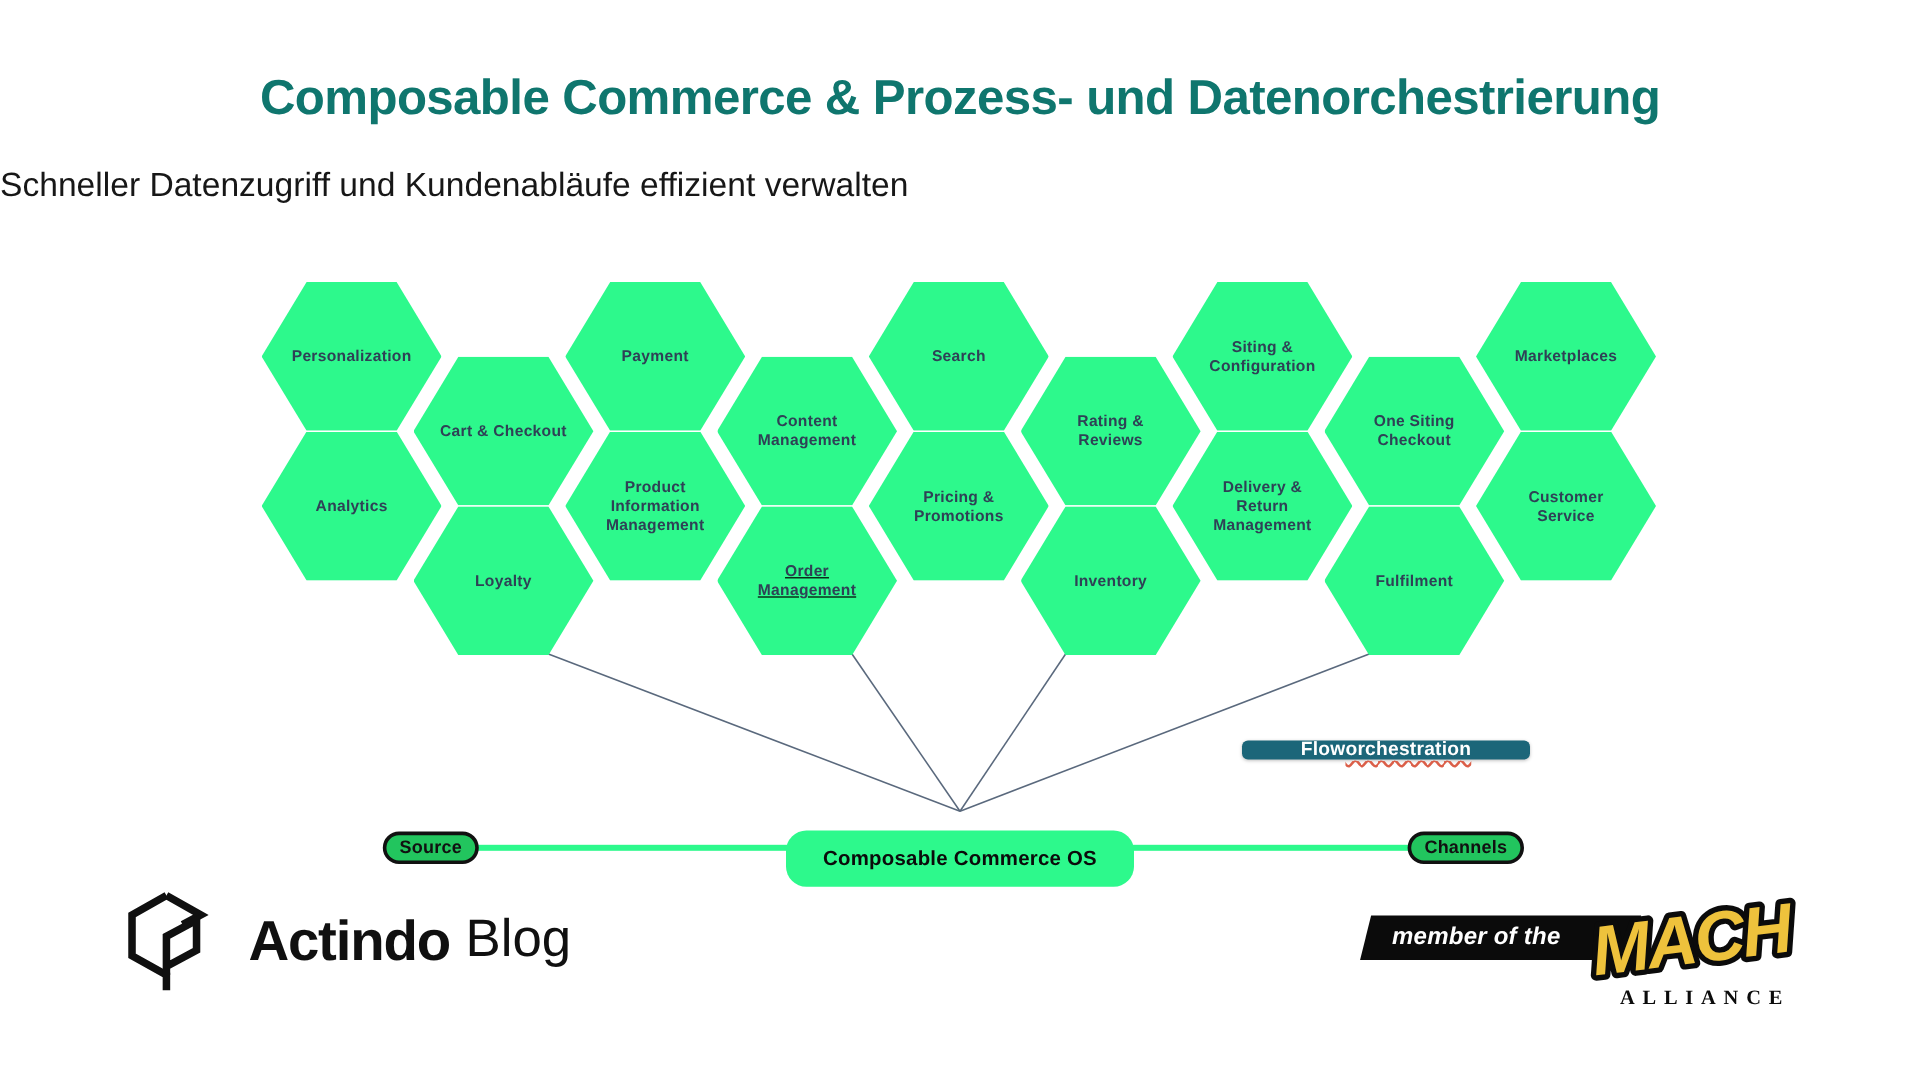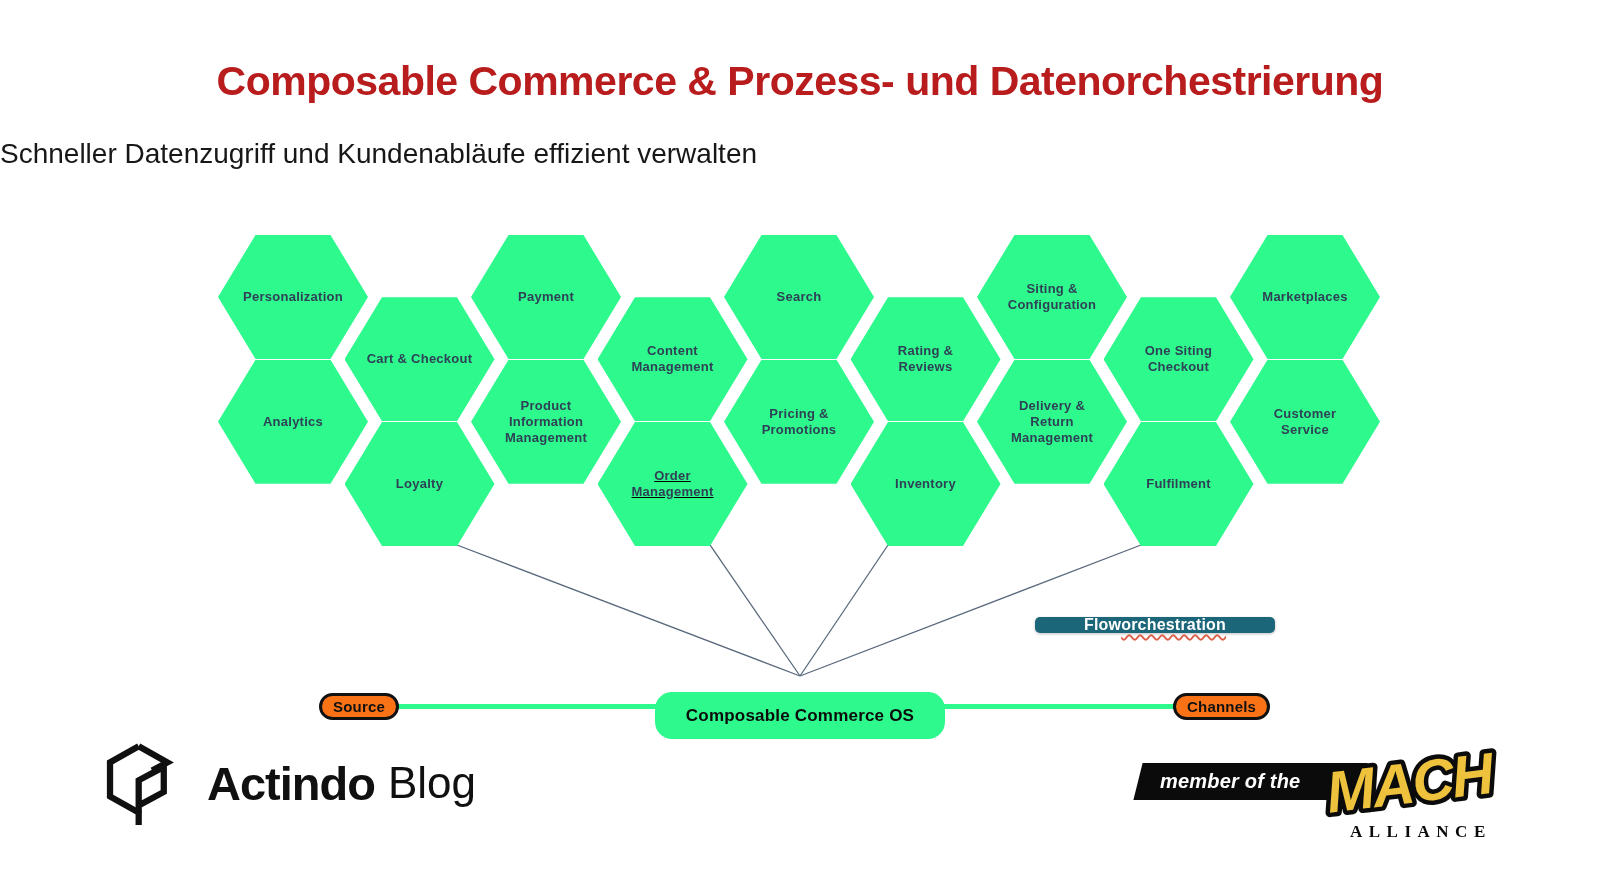--- a/index.html
+++ b/index.html
@@ -5,21 +5,21 @@
   :root{
     --green:#2DF98C; --hex-text:#2F4156; --teal:#1C6679; --line:#5A697D;
     --squiggle:#DB5F49; --ink:#111111; --mach-yellow:#EEC23C;
   }
   html,body{margin:0;padding:0;background:#fff;}
   .canvas{position:relative;width:1600px;height:890px;background:#fff;overflow:hidden;
           font-family:"Liberation Sans",sans-serif;}
 
   
   .title{position:absolute;top:58px;left:0;width:1600px;text-align:center;
-         font-size:41px;font-weight:800;color:#b91c1c;letter-spacing:-0.5px;}
+         font-size:41px;font-weight:800;color:#0f766e;letter-spacing:-0.5px;}
   .subtitle{position:absolute;top:138px;left:0;width:1274px;text-align:left;
             font-size:28px;font-weight:400;color:#171717;}
 
   
   .hex{position:absolute;width:150px;height:124px;background:var(--green);
        clip-path:polygon(25% 0,75% 0,100% 50%,75% 100%,25% 100%,0 50%);
        display:flex;align-items:center;justify-content:center;text-align:center;}
   .hex span{font-size:13px;font-weight:700;line-height:1.22;color:var(--hex-text);
             white-space:pre-line;letter-spacing:.25px;padding:0 12px;}
 
@@ -35,21 +35,21 @@
   .teal-btn .wavy{text-decoration-line:underline;text-decoration-style:wavy;
                   text-decoration-color:var(--squiggle);text-decoration-thickness:2px;
                   text-underline-offset:4px;}
   #btn-data{left:352px;top:611px;width:241px;height:30px;}
   #btn-flow{left:1035px;top:617px;width:240px;height:16px;}
 
   
   .hline{position:absolute;top:704px;height:5px;background:var(--green);}
   #hline-left{left:393px;width:265px;}
   #hline-right{left:942px;width:235px;}
-  .endpill{position:absolute;top:693px;height:27px;box-sizing:border-box;background:#f97316;
+  .endpill{position:absolute;top:693px;height:27px;box-sizing:border-box;background:#22c55e;
            border:3px solid var(--ink);border-radius:15px;display:flex;align-items:center;
            padding:0 11px;font-size:15px;font-weight:700;color:var(--ink);letter-spacing:.2px;}
   #pill-source{left:319px;}
   #pill-channels{left:1173px;}
   .os-pill{position:absolute;left:655px;top:692px;width:290px;height:47px;background:var(--green);
            border-radius:17px;display:flex;align-items:center;justify-content:center;
            font-size:17px;font-weight:700;color:#0b0b0b;letter-spacing:.2px;}
 
   
   .actindo{position:absolute;left:98px;top:740px;display:flex;align-items:center;}

